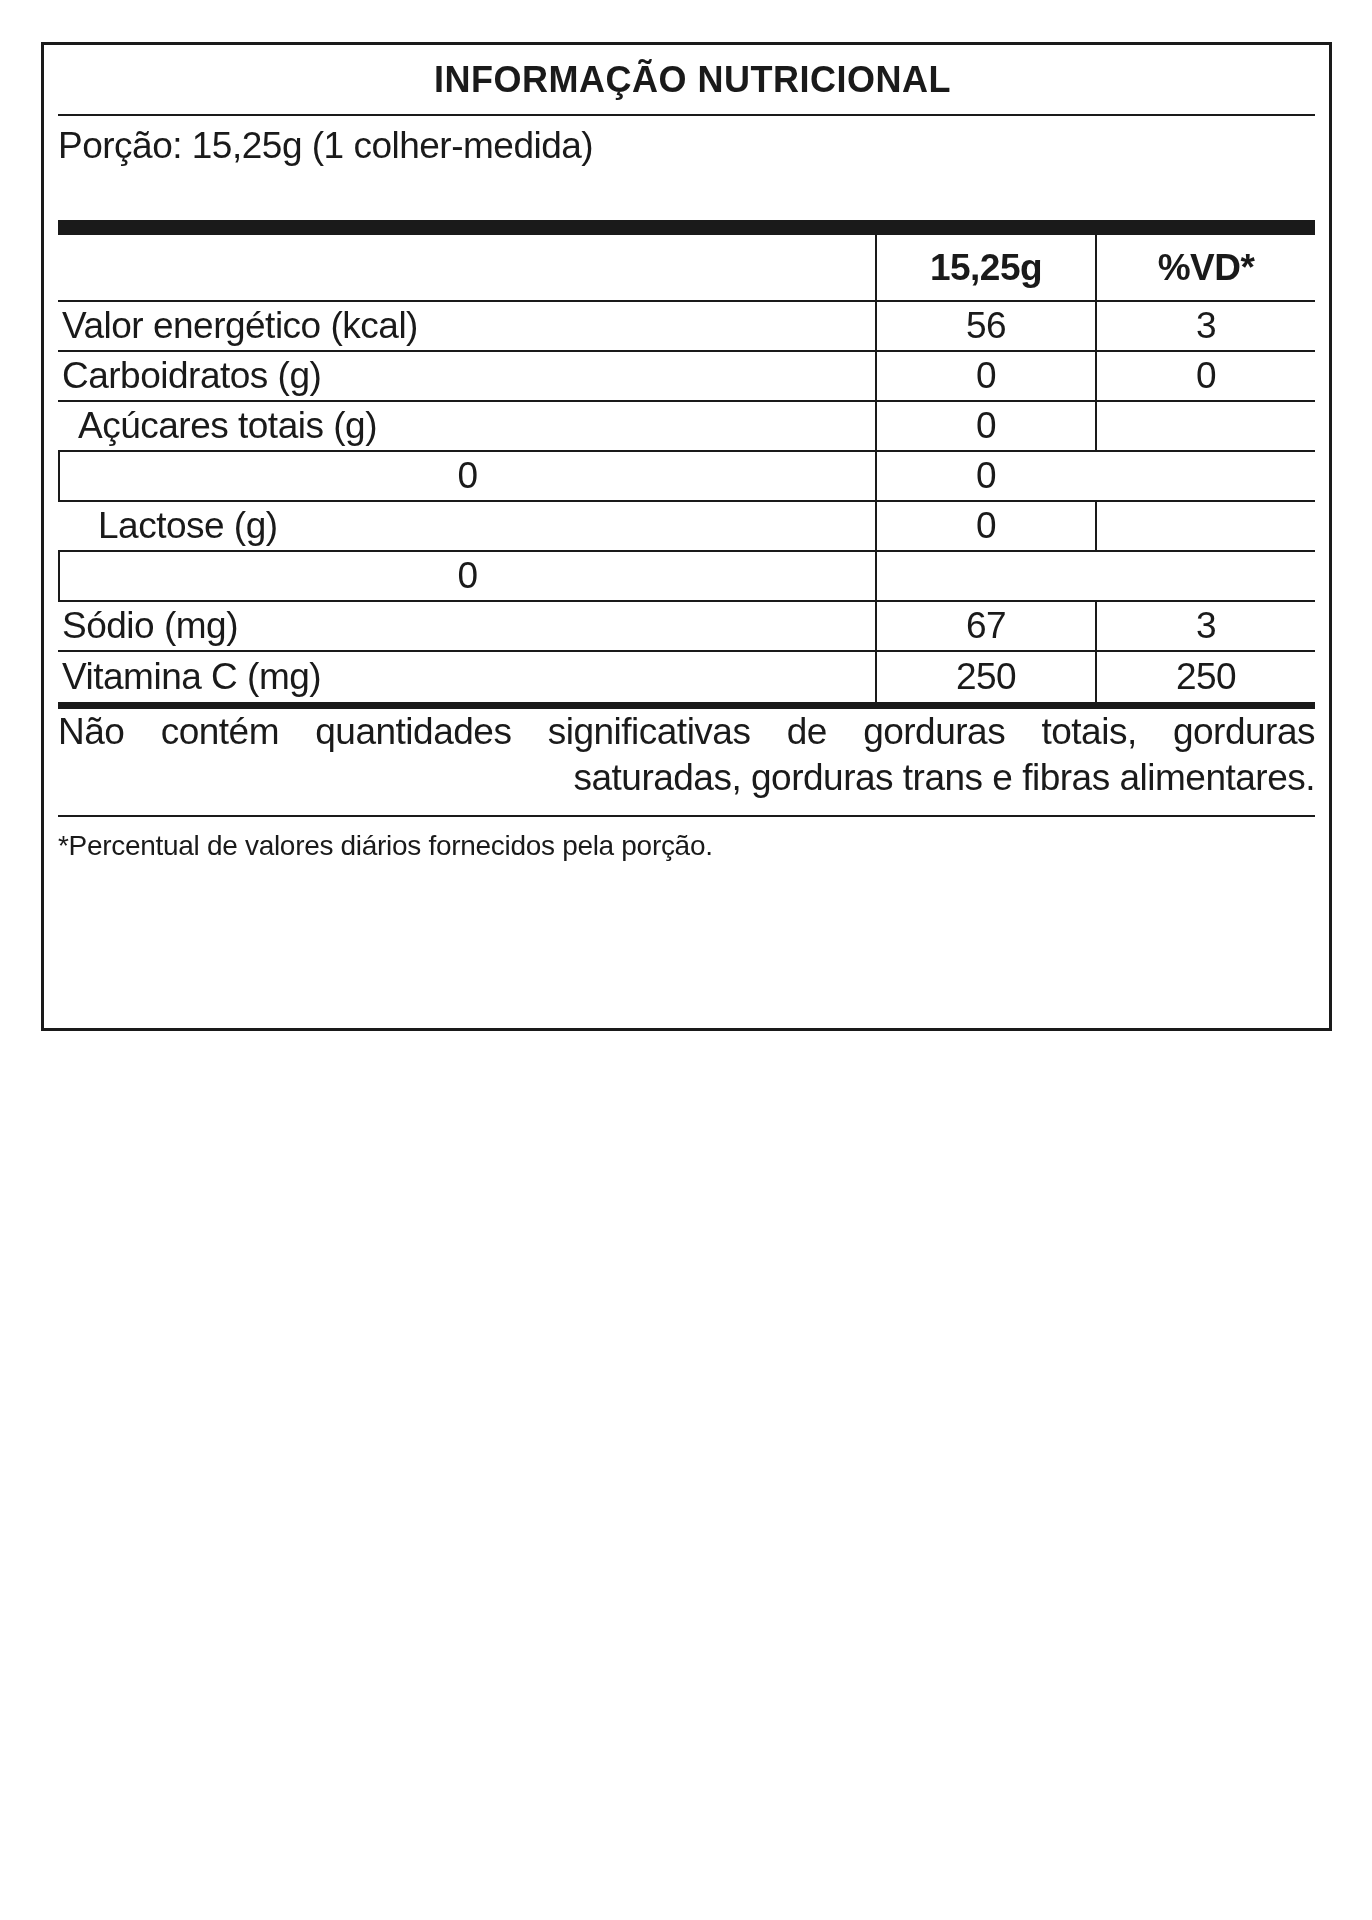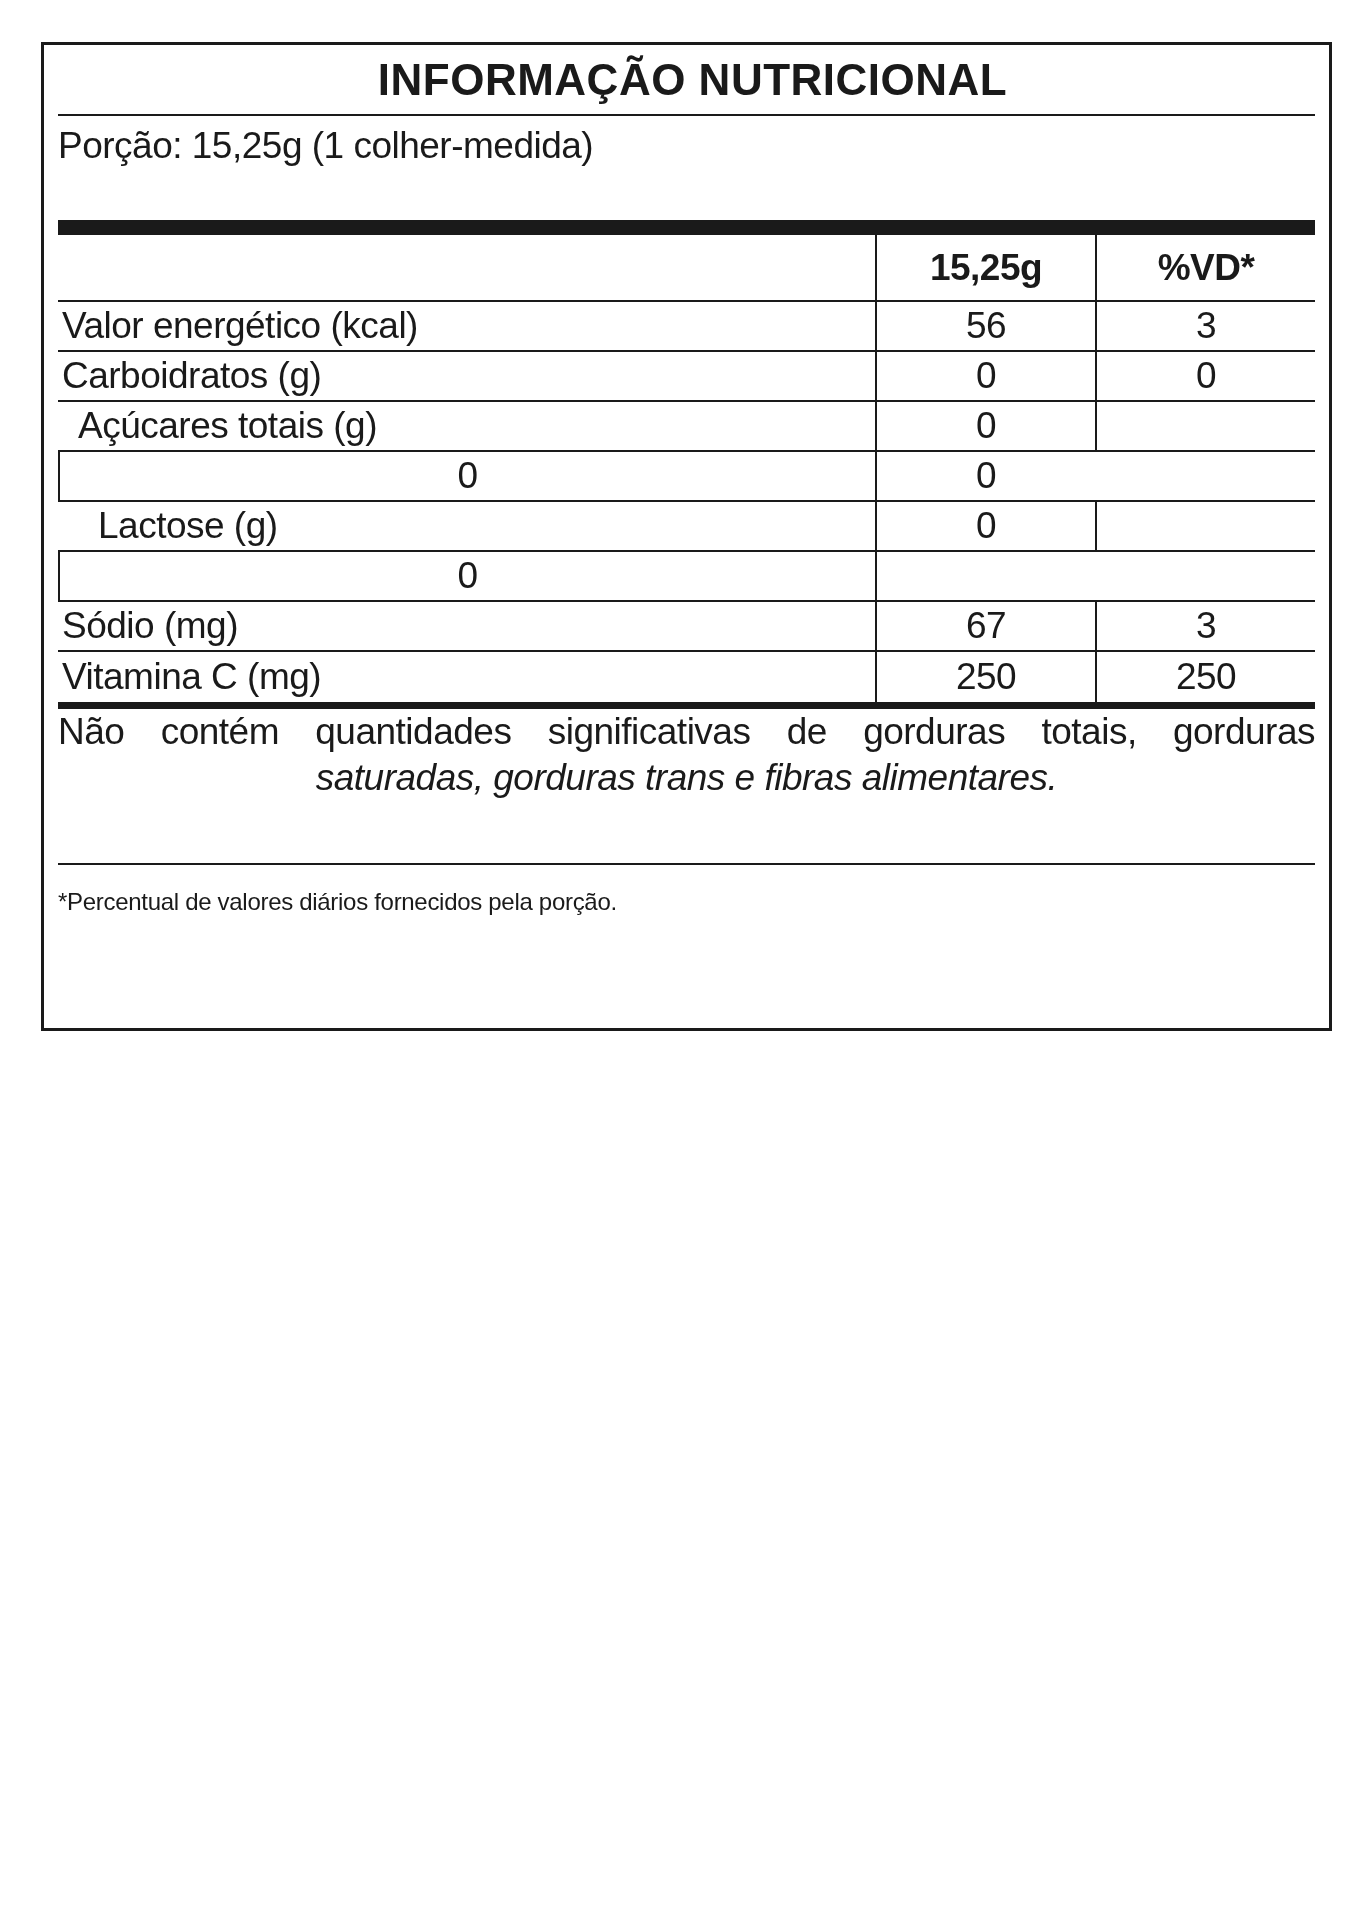--- a/index.html
+++ b/index.html
@@ -17,21 +17,21 @@
     border: 3px solid #1a1a1a;
     padding: 0 14px;
     background: #ffffff;
   }
   .title-row {
     height: 71px;
     display: flex; align-items: center; justify-content: center;
     border-bottom: 2px solid #1a1a1a;
   }
   .title-row .title-text {
-    font-size: 44px; font-weight: bold; letter-spacing: 0.5px;
+    font-size: 36px; font-weight: bold; letter-spacing: 0.5px;
     white-space: nowrap;
     margin-left: 12px;
   }
   .servings-block {
     height: 104px;
     padding-top: 6px;
     font-size: 37px; line-height: 47px; letter-spacing: -0.5px;
   }
   .separator-bar {
     height: 15px;
@@ -59,25 +59,25 @@
   .cell.head { font-weight: bold; }
   .thick-rule {
     height: 7px;
     background: #1a1a1a;
   }
   .note-block {
     height: 106px;
     font-size: 37px; line-height: 46px; letter-spacing: -0.5px;
   }
   .note-line-1 { text-align: justify; text-align-last: justify; }
-  .note-line-2 { text-align: center; font-style: italic; }
+  .note-line-2 { text-align: right; }
   .footnote-block {
     border-top: 2px solid #1a1a1a;
-    padding-top: 23px;
-    font-size: 24px; letter-spacing: -0.3px; margin-top: 48px;
+    padding-top: 13px;
+    font-size: 28px; letter-spacing: -0.3px;
   }
 </style>
 </head>
 <body>
 
 <div class="nutrition-label">
 
   <div class="title-row">
     <span class="title-text">INFORMAÇÃO NUTRICIONAL</span>
   </div>

